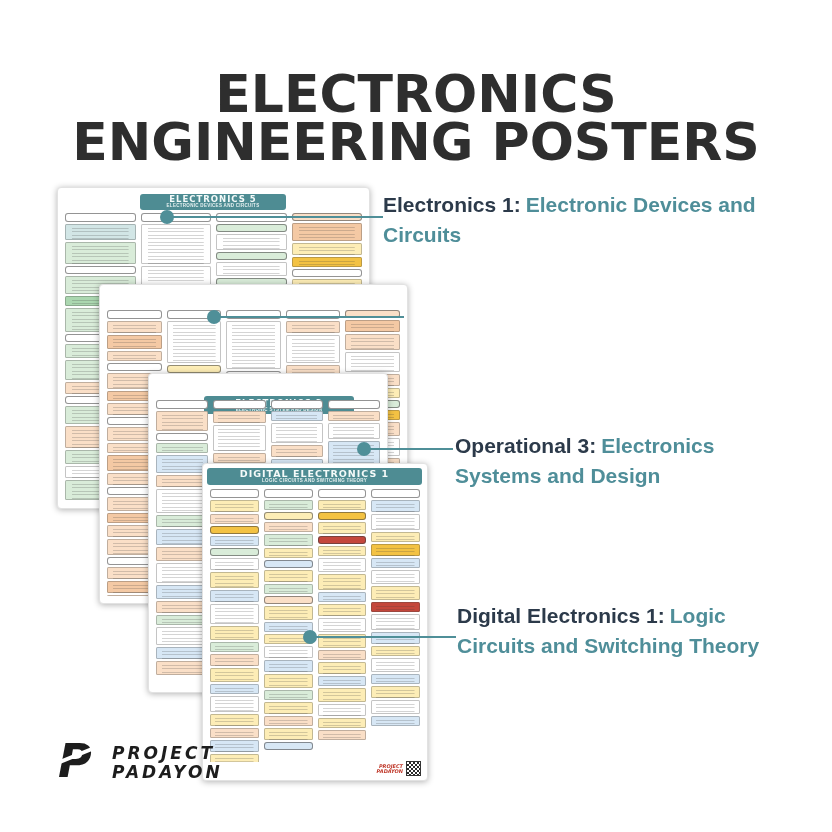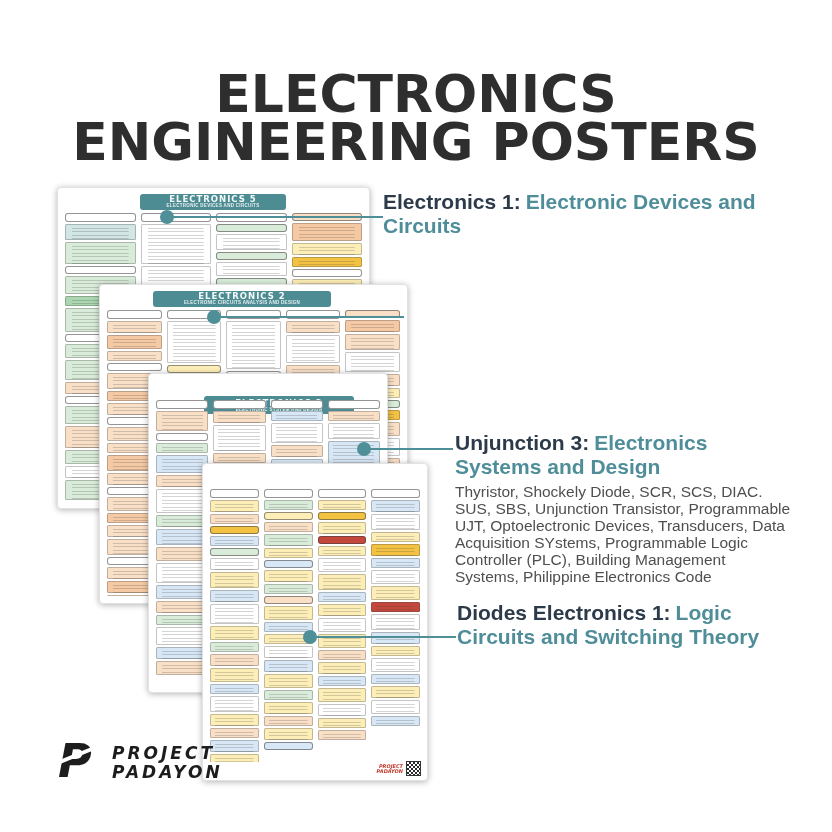--- a/index.html
+++ b/index.html
@@ -33,21 +33,21 @@
   .qr{width:13px;height:13px;border:1px solid #333;
       background:repeating-conic-gradient(#2b2b2b 0% 25%,#ffffff 0% 50%);
       background-size:4px 4px;}
 
   
   .cline{position:absolute;height:2px;background:#4f8f98;z-index:40;}
   .cdot{position:absolute;width:14px;height:14px;border-radius:50%;background:#4f8f98;z-index:41;}
 
   
   .desc{position:absolute;z-index:50;}
-  .desc h3{margin:0 0 4px 0;font-size:21px;line-height:24px;font-weight:bold;
+  .desc h3{margin:0 0 4px 0;font-size:21px;line-height:30px;font-weight:bold;
            font-family:"Liberation Sans",sans-serif;}
   .desc h3 .dk{color:#2c3a4a;margin-right:5px;}
   .desc h3 .tl{color:#4f8e99;}
   .desc p{margin:0;font-size:15.5px;line-height:17px;color:#4f4f4f;}
 
   
   .plogo{position:absolute;left:58px;top:738px;width:52px;height:48px;
          font:bold italic 46px/46px "DejaVu Sans",sans-serif;color:#1d1d1d;z-index:10;}
   .plogo::after{content:"";position:absolute;left:-5px;top:15px;width:48px;height:4px;
                 background:#ffffff;transform:rotate(-22deg);}
@@ -145,24 +145,20 @@
           <div class="mini" style="height: 10px; background-color: rgb(253, 237, 182);"></div>
           <div class="mini" style="height: 12px; background-color: rgb(250, 223, 199);"></div>
           <div class="mini" style="height: 8px; background-color: rgb(243, 194, 67);"></div>
           <div class="mini" style="height: 16px; background-color: rgb(250, 223, 199);"></div>
           <div class="mini" style="height: 12px; background-color: rgb(253, 237, 182);"></div>
         </div>
       </div>
   </div>
 
   <div class="poster" style="left:99px;top:284px;width:307px;height:318px;z-index:2">
-    <div class="banner" style="left:53px;top:6px;width:178px;height:15px;padding-top:1px">
-      <div class="bt" style="font-size:8.5px">ELECTRONICS 2</div>
-      <div class="bs" style="font-size:4.5px">ELECTRONIC CIRCUITS ANALYSIS AND DESIGN</div>
-    </div>
     <div class="cols" style="left:7px;right:7px;top:25px;bottom:7px">
         <div class="pcol">
           <div class="mini pill" style="height: 7px; background-color: rgb(255, 255, 255);"></div>
           <div class="mini" style="height: 10px; background-color: rgb(250, 223, 199);"></div>
           <div class="mini" style="height: 12px; background-color: rgb(244, 201, 164);"></div>
           <div class="mini" style="height: 8px; background-color: rgb(250, 223, 199);"></div>
           <div class="mini pill" style="height: 6px; background-color: rgb(255, 255, 255);"></div>
           <div class="mini" style="height: 14px; background-color: rgb(250, 223, 199);"></div>
           <div class="mini" style="height: 8px; background-color: rgb(244, 201, 164);"></div>
           <div class="mini" style="height: 10px; background-color: rgb(250, 223, 199);"></div>
@@ -323,20 +319,24 @@
           <div class="mini" style="height: 8px; background-color: rgb(250, 223, 199);"></div>
           <div class="mini" style="height: 10px; background-color: rgb(215, 231, 245);"></div>
           <div class="mini" style="height: 12px; background-color: rgb(255, 255, 255);"></div>
           <div class="mini" style="height: 8px; background-color: rgb(250, 223, 199);"></div>
           <div class="mini" style="height: 8px; background-color: rgb(215, 231, 245);"></div>
         </div>
       </div>
   </div>
 
   <div class="poster" style="left:202px;top:463px;width:224px;height:316px;z-index:4">
+    <div class="banner" style="left:4px;top:4px;width:215px;height:16px;padding-top:1px">
+      <div class="bt" style="font-size:9.5px">DIGITAL ELECTRONICS 1</div>
+      <div class="bs" style="font-size:4.5px">LOGIC CIRCUITS AND SWITCHING THEORY</div>
+    </div>
     <div class="cols" style="left:7px;right:7px;top:25px;bottom:18px">
         <div class="pcol">
           <div class="mini pill" style="height: 7px; background-color: rgb(255, 255, 255);"></div>
           <div class="mini" style="height: 10px; background-color: rgb(253, 237, 182);"></div>
           <div class="mini" style="height: 8px; background-color: rgb(250, 223, 199);"></div>
           <div class="mini pill" style="height: 6px; background-color: rgb(243, 194, 67);"></div>
           <div class="mini" style="height: 8px; background-color: rgb(215, 231, 245);"></div>
           <div class="mini pill" style="height: 6px; background-color: rgb(217, 236, 217);"></div>
           <div class="mini" style="height: 10px; background-color: rgb(255, 255, 255);"></div>
           <div class="mini" style="height: 14px; background-color: rgb(253, 237, 182);"></div>
@@ -439,28 +439,27 @@
     <h3>
       <span class="dk">Electronics 1:</span><span class="tl">Electronic Devices and Circuits</span>
     </h3>
   </div>
 
   <div class="desc" style="left:405px;top:296px;width:386px">
   </div>
 
   <div class="desc" style="left:455px;top:431px;width:338px">
     <h3>
-      <span class="dk">Unjunction 3:</span><span class="tl">Electronics Systems and Design</span>
+      <span class="dk">Operational 3:</span><span class="tl">Electronics Systems and Design</span>
     </h3>
-    <p>Thyristor, Shockely Diode, SCR, SCS, DIAC. SUS, SBS, Unjunction Transistor, Programmable UJT, Optoelectronic Devices, Transducers, Data Acquisition SYstems, Programmable Logic Controller (PLC), Building Management Systems, Philippine Electronics Code</p>
   </div>
 
   <div class="desc" style="left:457px;top:601px;width:332px">
     <h3>
-      <span class="dk">Diodes Electronics 1:</span><span class="tl">Logic Circuits and Switching Theory</span>
+      <span class="dk">Digital Electronics 1:</span><span class="tl">Logic Circuits and Switching Theory</span>
     </h3>
   </div>
 
   <div class="plogo">P</div>
   <div class="brandtext">
     <div>PROJECT</div>
     <div>PADAYON</div>
   </div>
 
 </div>

